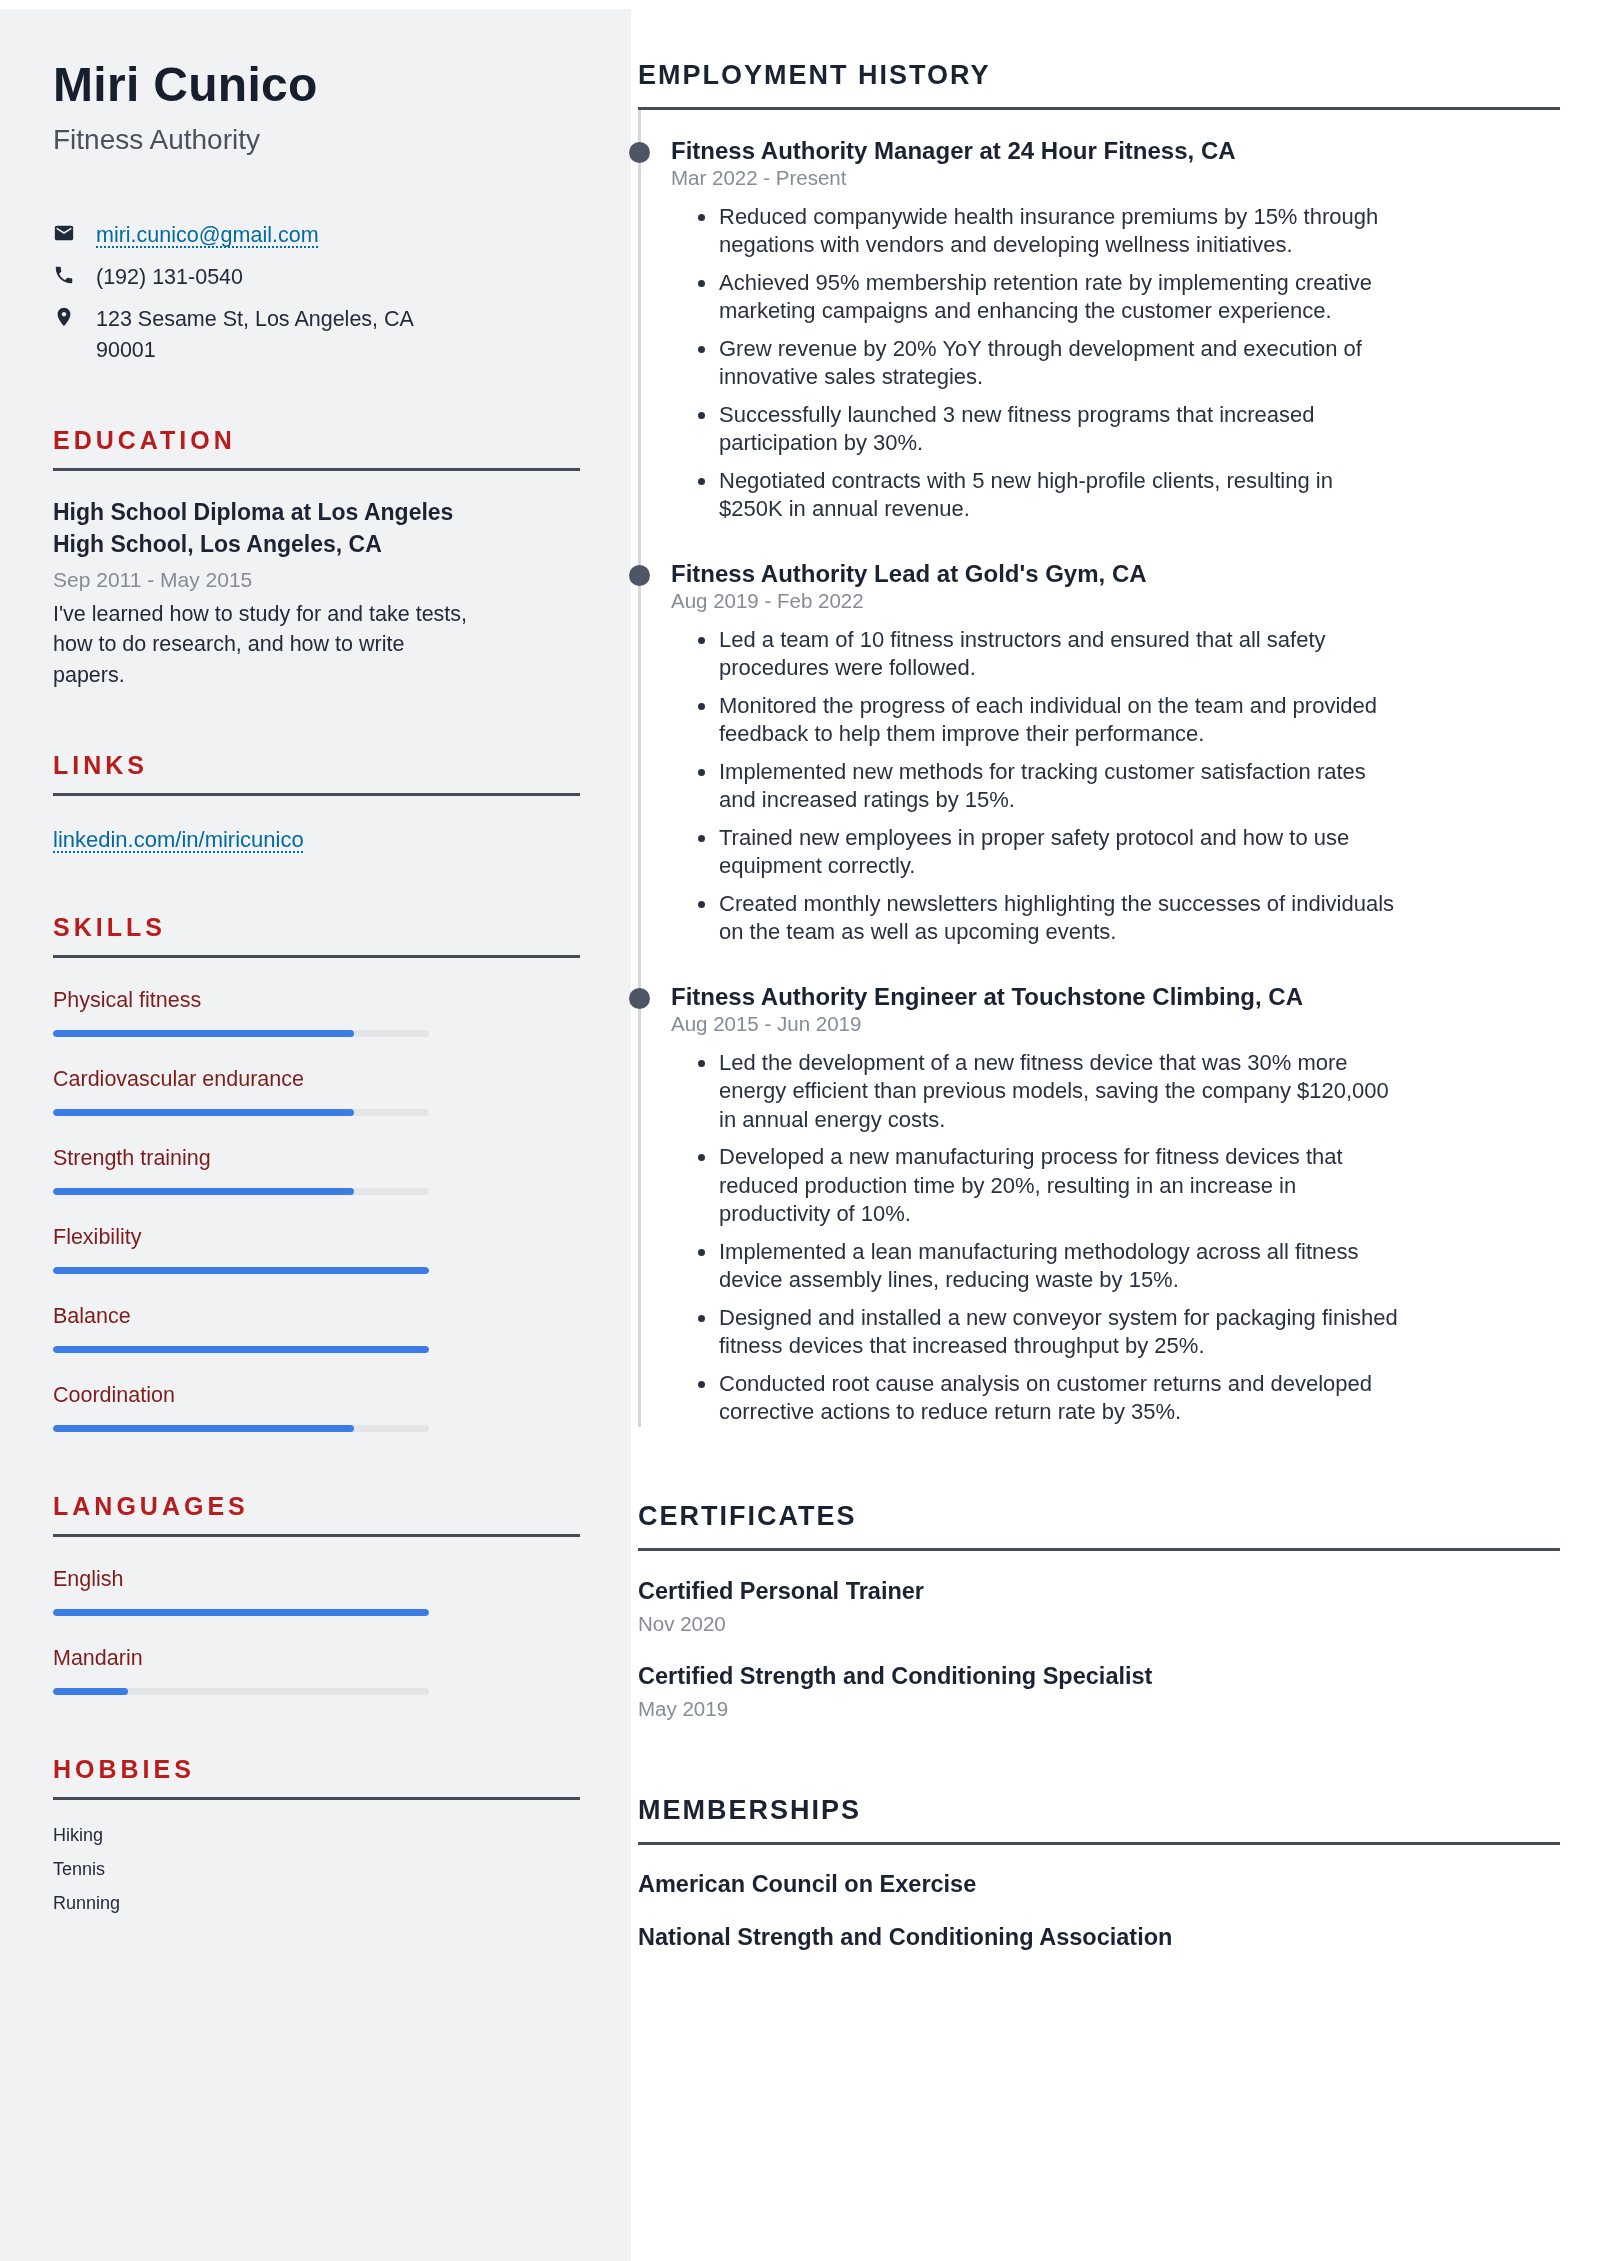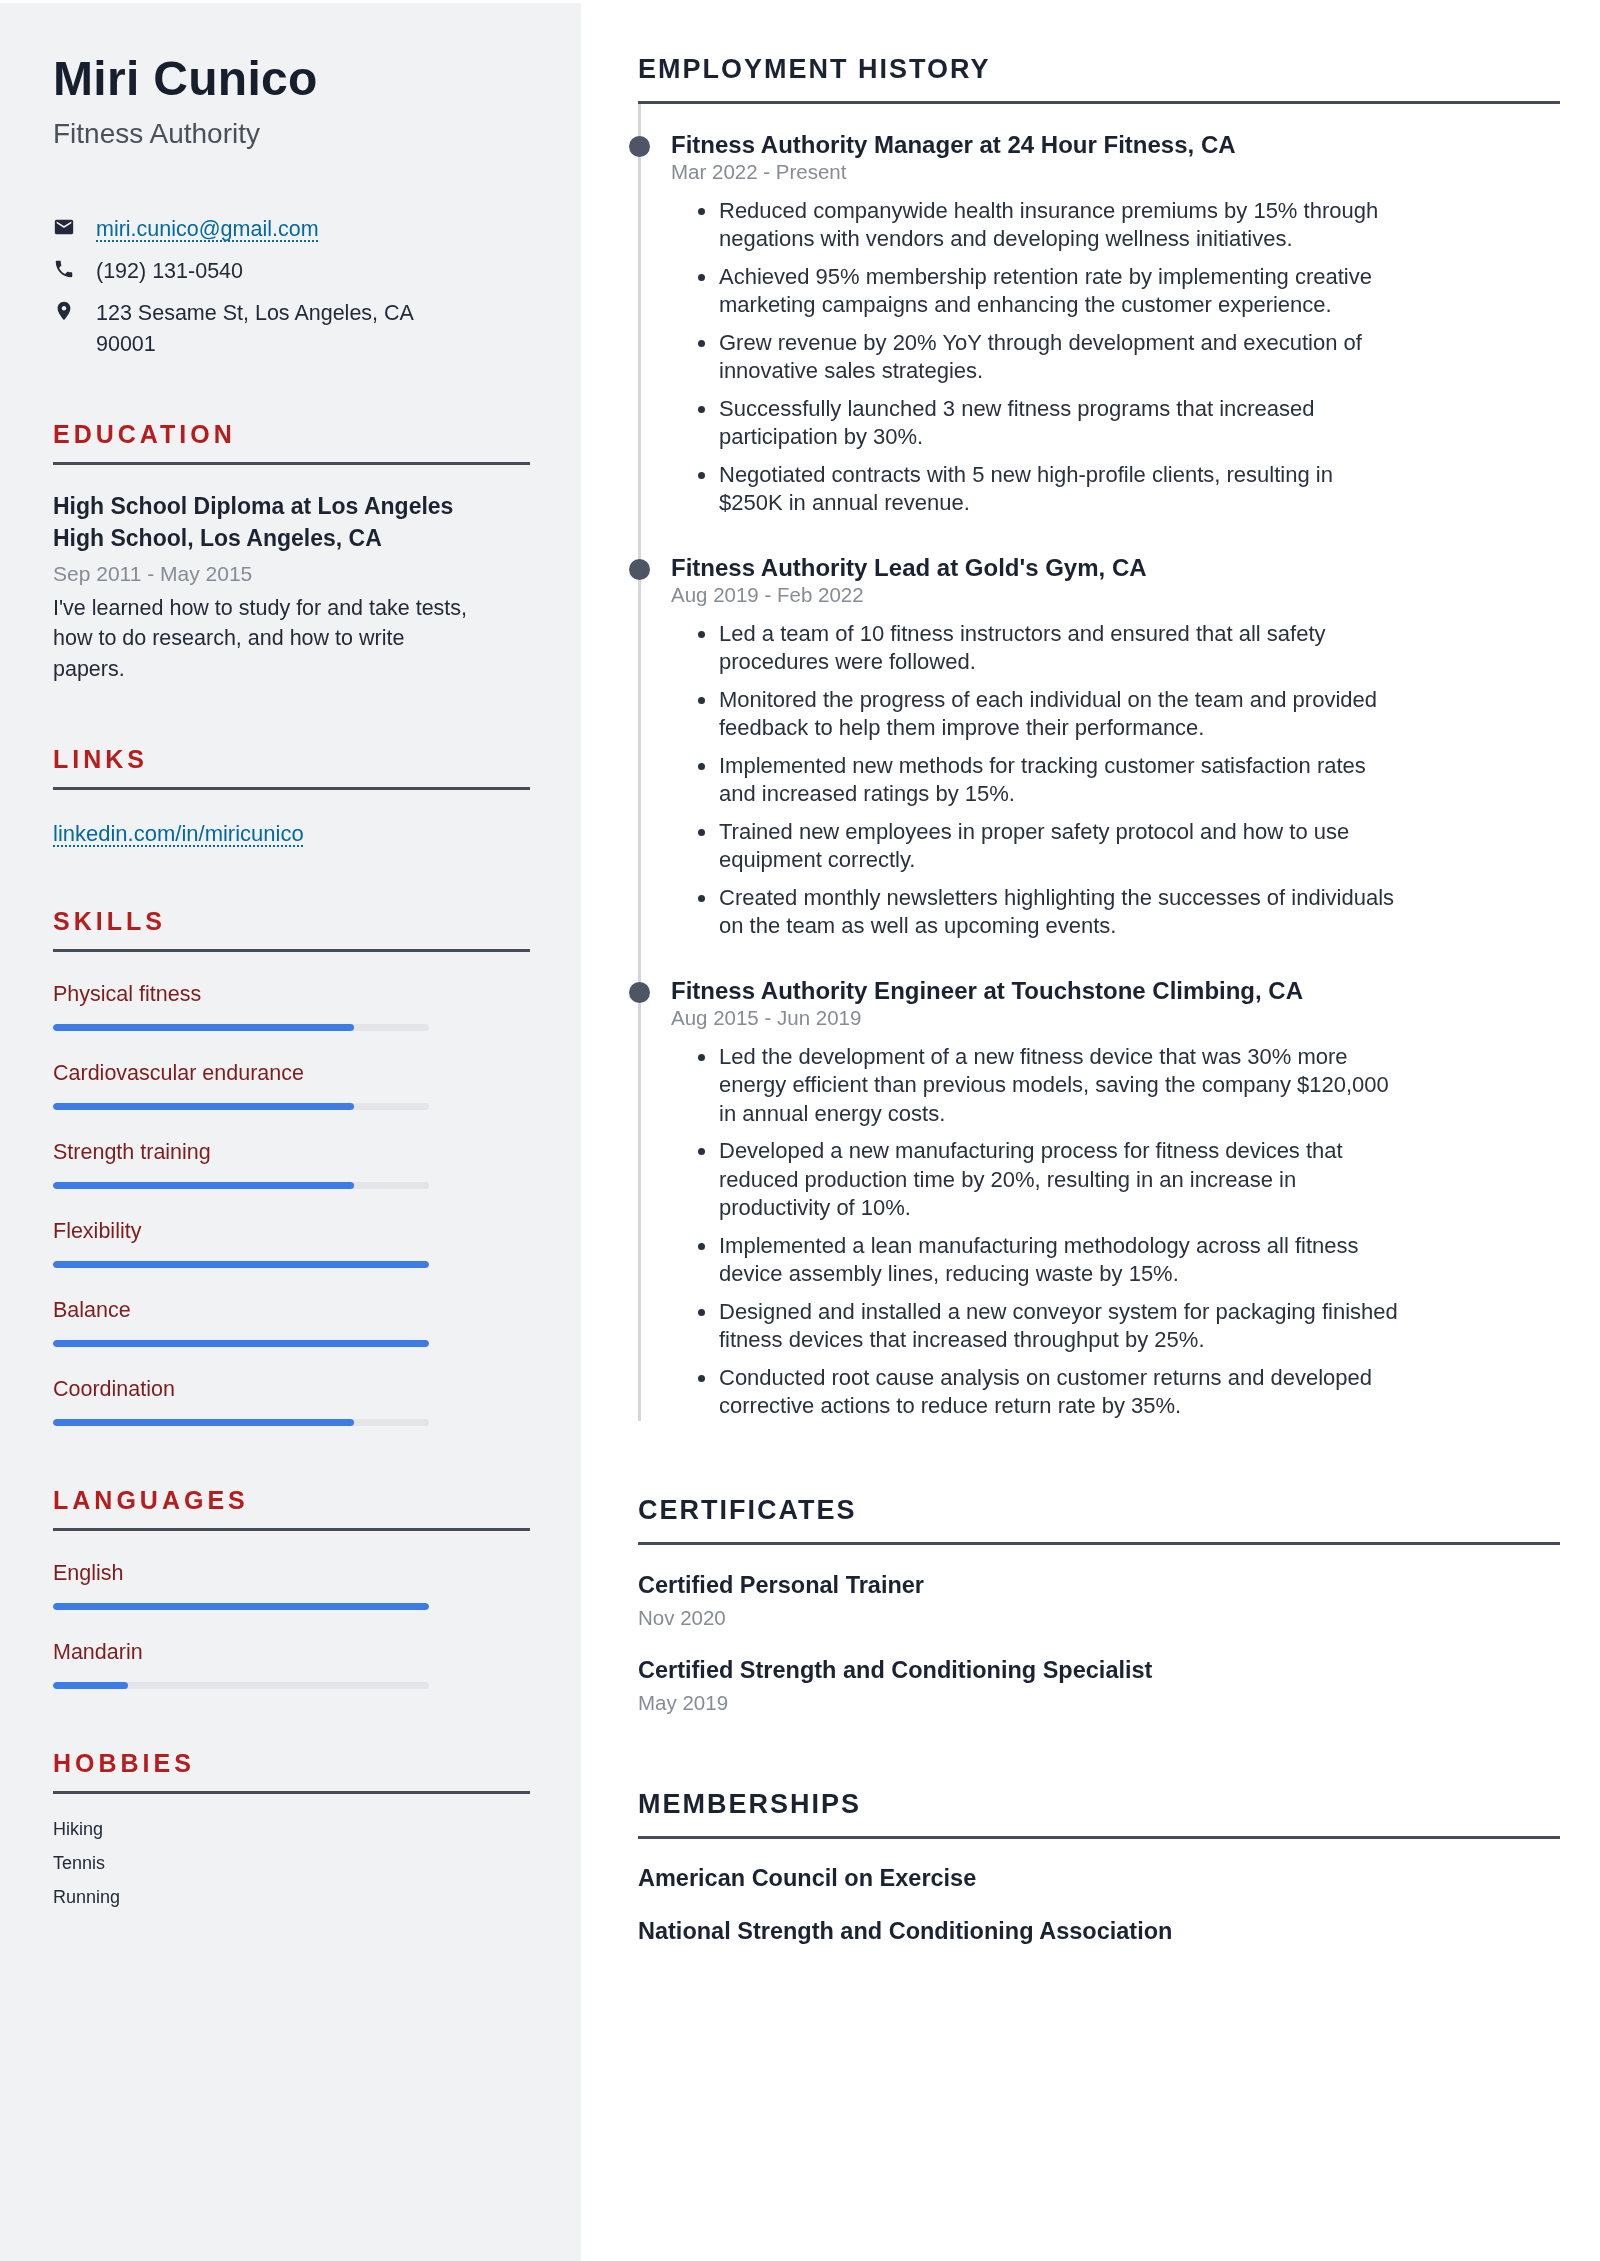--- a/index.html
+++ b/index.html
@@ -6,21 +6,21 @@
   html,body { background:#ffffff; }
   body {
     width:1600px; height:2261px;
     position:relative; overflow:hidden;
     font-family:"Liberation Sans", sans-serif;
     color:#29303f;
     -webkit-font-smoothing:antialiased;
   }
   
   .sidebar {
-    position:absolute; left:0; top:3px; bottom:0; width:581px;
+    position:absolute; left:0; top:9px; bottom:0; width:631px;
     background:#f1f2f4;
     padding:50px 51px 40px 53px;
   }
   .name { font-size:48px; font-weight:700; color:#171e2d; letter-spacing:.3px; line-height:1.1; }
   .subtitle { font-size:28px; color:#4b515c; margin-top:12px; }
   .contact { margin-top:64px; font-size:21.5px; }
   .contact-row { display:flex; align-items:flex-start; margin-bottom:11px; }
   .cicon { width:22px; height:22px; flex:0 0 22px; margin-top:2px; color:#222a39; }
   .cicon svg { width:22px; height:22px; display:block; fill:currentColor; }
   .contact-text { margin-left:21px; line-height:1.45; color:#232b3a; }
@@ -35,21 +35,21 @@
   .edu-date { font-size:21px; margin-top:7px; }
   .edu-desc { font-size:21.5px; line-height:1.42; margin-top:7px; max-width:420px; color:#232b3a; }
   .link-item { margin-top:31px; font-size:22px; }
   .skill { margin-top:30px; }
   .skill-label { font-size:21.5px; color:#7f1d1d; }
   .track { width:376px; height:7px; background:#e3e5e9; border-radius:4px; margin-top:17px; overflow:hidden; }
   .fill { height:7px; background:#3d7be5; border-radius:4px; }
   .hobby { font-size:18px; color:#232b3a; margin-top:25px; }
   .hobby + .hobby { margin-top:13px; }
   
-  .main { position:absolute; left:638px; top:8px; width:922px; padding-top:46px; }
+  .main { position:absolute; left:638px; top:14px; width:922px; padding-top:46px; }
   .main-head {
     font-size:27px; font-weight:700; letter-spacing:2px; color:#1b2232;
     padding-bottom:16px; border-bottom:3px solid #454c58;
   }
   .timeline { border-left:3px solid #d5d6da; margin-left:0; }
   .job { position:relative; padding-left:30px; padding-top:26px; }
   .job::before {
     content:""; position:absolute; left:-12px; top:32px;
     width:21px; height:21px; border-radius:50%; background:#4e5565;
   }

